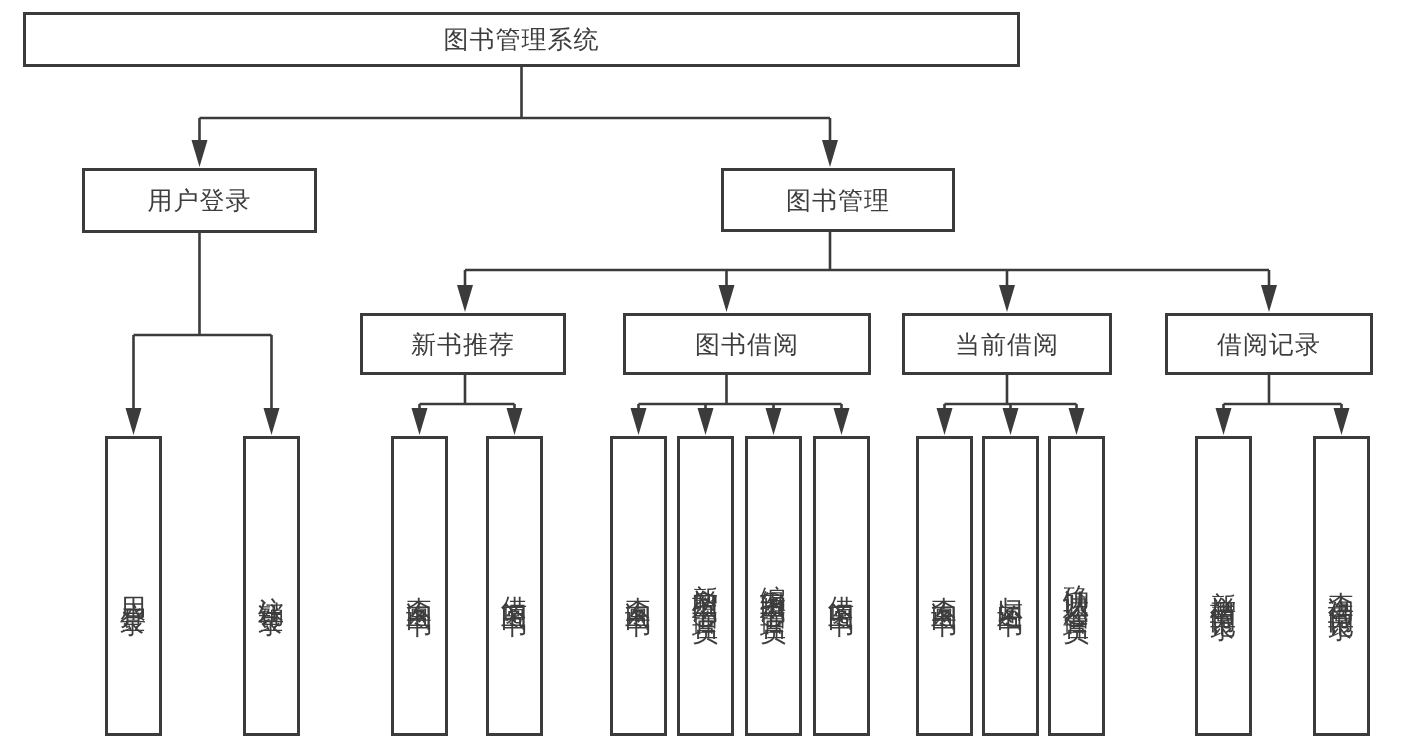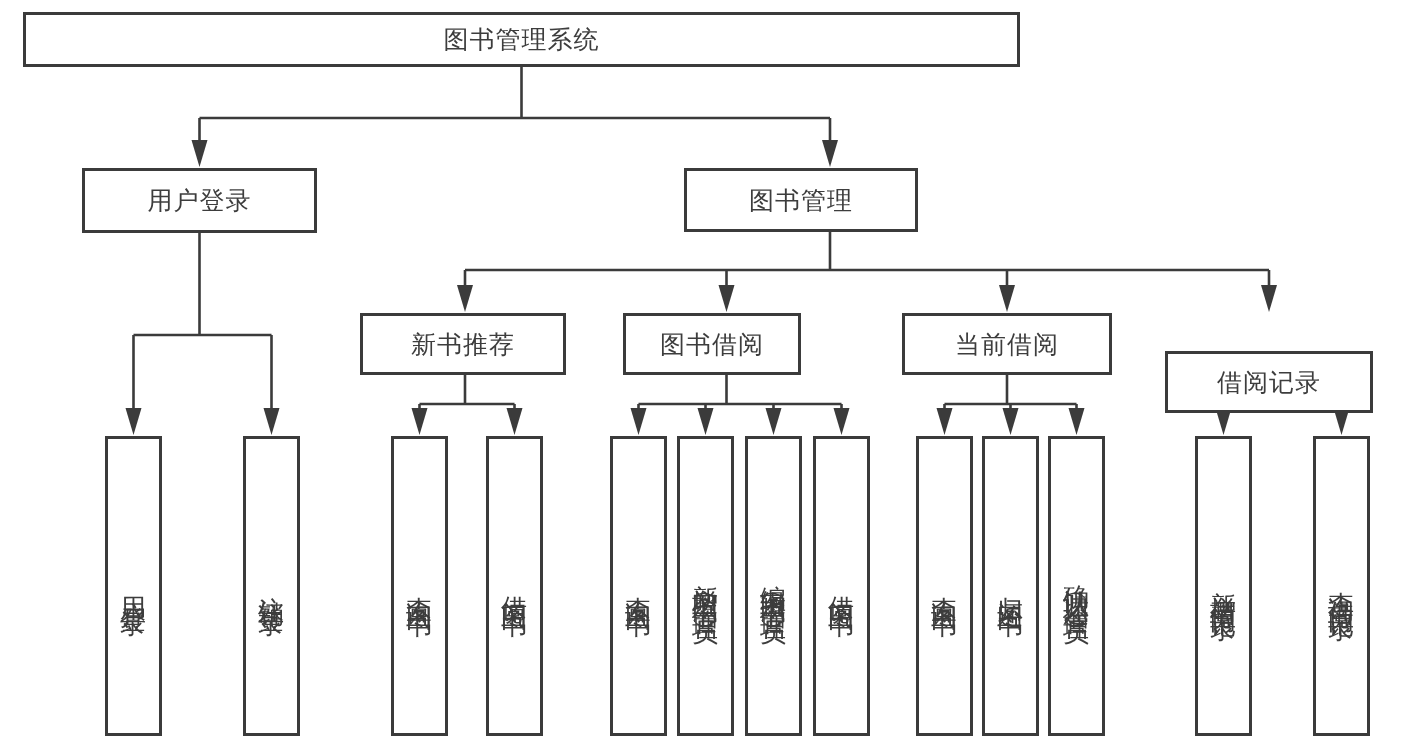--- a/index.html
+++ b/index.html
@@ -102,26 +102,26 @@
       <polygon points="1002.5,408 1018.5,408 1010.5,435"></polygon>
       <polygon points="1068.5,408 1084.5,408 1076.5,435"></polygon>
       <polygon points="1215.5,408 1231.5,408 1223.5,435"></polygon>
       <polygon points="1333.5,408 1349.5,408 1341.5,435"></polygon>
     </g>
   </svg>
 
   <div class="node h" style="left:23px; top:12px; width:997px; height:55px;">图书管理系统</div>
 
   <div class="node h" style="left:82px; top:168px; width:235px; height:65px;">用户登录</div>
-  <div class="node h" style="left:684px; top:168px; width:234px; height:64px;">图书管理</div>
+  <div class="node h" style="left:721px; top:168px; width:234px; height:64px;">图书管理</div>
 
   <div class="node h" style="left:360px; top:313px; width:206px; height:62px;">新书推荐</div>
-  <div class="node h" style="left:623px; top:313px; width:178px; height:62px;">图书借阅</div>
+  <div class="node h" style="left:623px; top:313px; width:248px; height:62px;">图书借阅</div>
   <div class="node h" style="left:902px; top:313px; width:210px; height:62px;text-align:right;">当前借阅</div>
-  <div class="node h" style="left:1165px; top:313px; width:208px; height:62px;margin-top:38px;">借阅记录</div>
+  <div class="node h" style="left:1165px; top:313px; width:208px; height:62px;">借阅记录</div>
 
   <div class="node leaf" style="left:105px;">用户登录</div>
   <div class="node leaf" style="left:243px;">注销登录</div>
 
   <div class="node leaf" style="left:391px;">查询图书</div>
   <div class="node leaf" style="left:486px;">借阅图书</div>
 
   <div class="node leaf" style="left:610px;">查询图书</div>
   <div class="node leaf" style="left:677px;">新增图书（管理员）</div>
   <div class="node leaf" style="left:745px;">编辑图书（管理员）</div>

